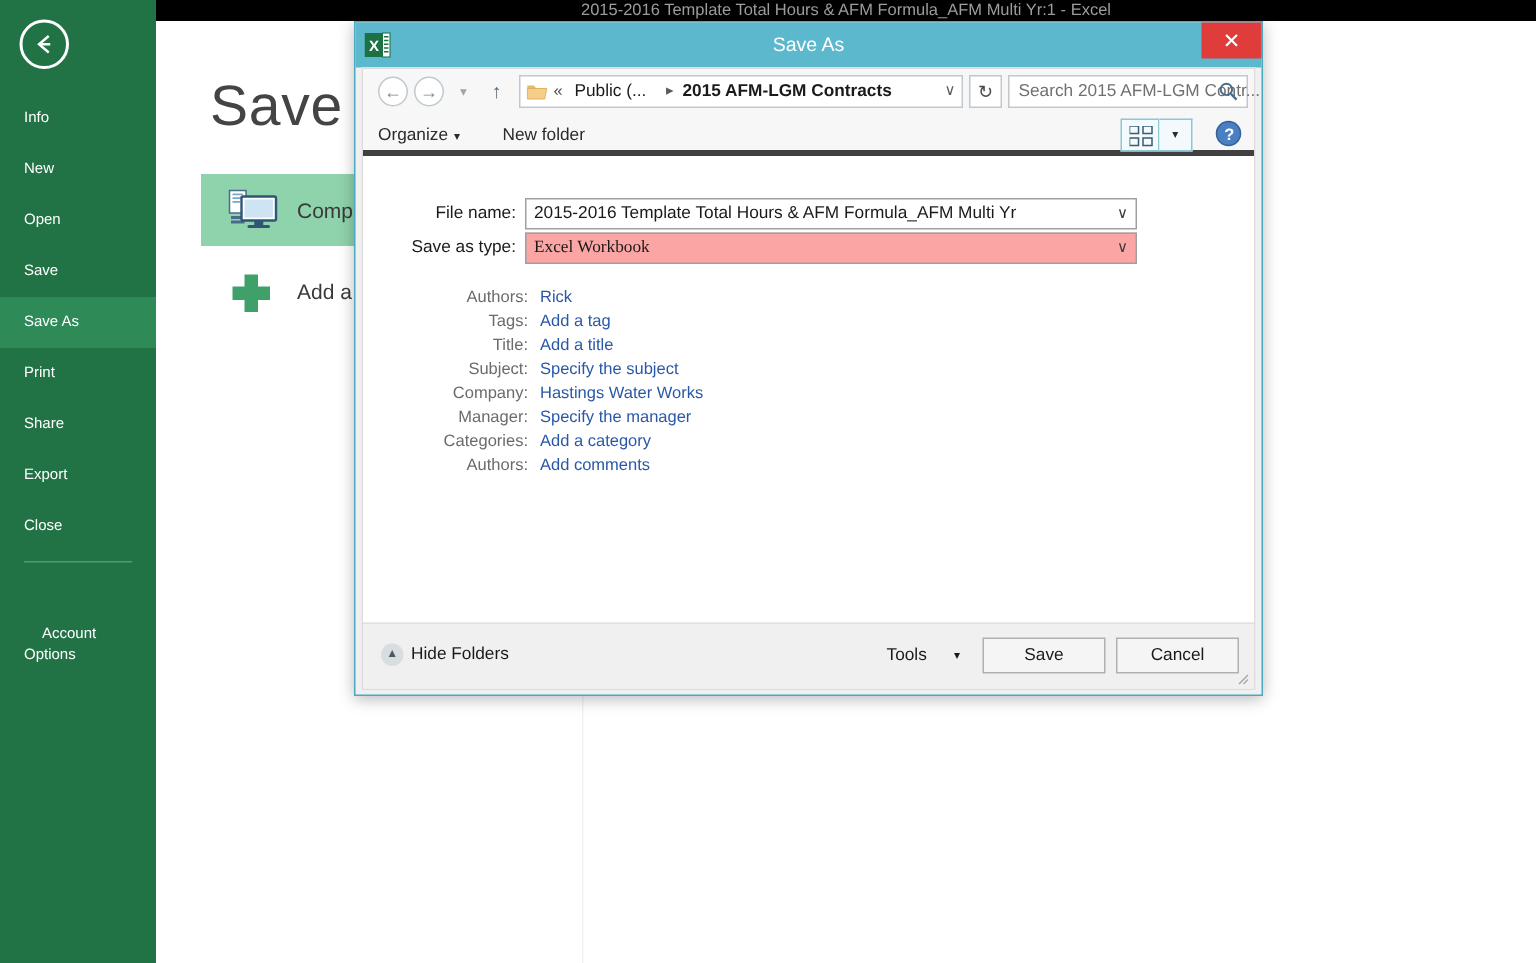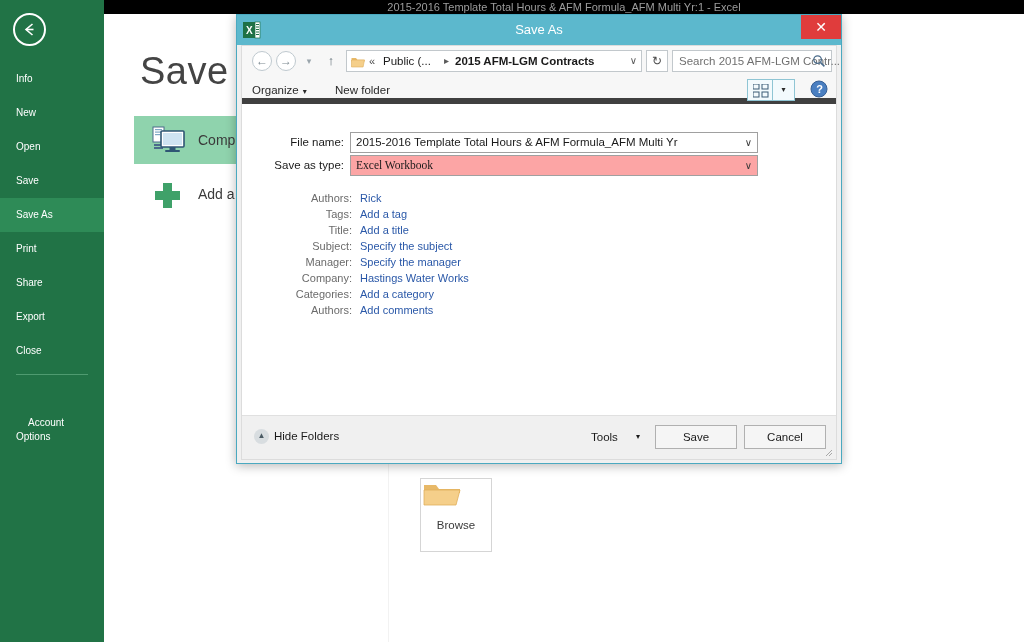--- a/index.html
+++ b/index.html
@@ -188,21 +188,21 @@
     position: absolute; left: 6px; top: 0; line-height: 20px;
     font-size: 11.5px; color: #707070; white-space: nowrap;
   }
   #search-icon {
     position: absolute; right: 5px; top: 3px; width: 14px; height: 14px;
   }
 
   
   #dlg-commandbar {
     position: absolute; left: 0; top: 30px; width: 594px; height: 28px;
-    background: #f7f7f7; border-bottom: 6px solid #404040;
+    background: #f7f7f7; border-bottom: 4px solid #404040;
   }
   #organize-btn {
     position: absolute; left: 10px; top: 4px; height: 20px;
     font-size: 11.5px; color: #2a2a2a; line-height: 20px; cursor: pointer;
     white-space: nowrap;
   }
   #organize-caret { font-size: 8px; margin-left: 4px; color: #2a2a2a; }
   #newfolder-btn {
     position: absolute; left: 93px; top: 4px; height: 20px;
     font-size: 11.5px; color: #2a2a2a; line-height: 20px; cursor: pointer;
@@ -373,30 +373,20 @@
         <svg width="34" height="32" viewBox="0 0 34 32">
           <path d="M11 5 h9 v8 h8 v9 h-8 v8 h-9 v-8 h-8 v-9 h8 z" fill="#3fa169"></path>
         </svg>
       </span>
       <span class="place-label">Add a Place</span>
     </div>
   </div>
 
   <div id="panel-divider"></div>
 
-  <div id="browse-tile">
-    <span class="tile-icon">
-      <svg width="42" height="32" viewBox="0 0 42 32">
-        <path d="M3 6 h12 l3 4 h21 v4 H3 z" fill="#e8b968"></path>
-        <path d="M3 11 h36 l-4 15 H3 z" fill="#f5cf8a"></path>
-        <path d="M3 11 h36 l-4 15 H3 z" fill="none" stroke="#dfae5c" stroke-width="0.8"></path>
-      </svg>
-    </span>
-    <div class="tile-label">Browse</div>
-  </div>
 </div>
 
 <div id="save-dialog">
 
   <div id="dlg-titlebar">
     <span id="dlg-app-icon">
       <svg width="18" height="18" viewBox="0 0 18 18">
         <rect x="0" y="1" width="13" height="16" fill="#1e7145"></rect>
         <text x="3" y="13" font-family="Liberation Sans, sans-serif" font-size="10" fill="#ffffff" font-weight="bold">X</text>
         <rect x="12" y="1" width="5" height="16" fill="#ffffff" stroke="#1e7145" stroke-width="0.7"></rect>
@@ -501,26 +491,26 @@
         </div>
         <div class="prop-row">
           <span class="prop-label">Title:</span>
           <span class="prop-value">Add a title</span>
         </div>
         <div class="prop-row">
           <span class="prop-label">Subject:</span>
           <span class="prop-value">Specify the subject</span>
         </div>
         <div class="prop-row">
+          <span class="prop-label">Company:</span>
+          <span class="prop-value">Hastings Water Works</span>
+        </div>
+        <div class="prop-row">
           <span class="prop-label">Manager:</span>
           <span class="prop-value">Specify the manager</span>
-        </div>
-        <div class="prop-row">
-          <span class="prop-label">Company:</span>
-          <span class="prop-value">Hastings Water Works</span>
         </div>
         <div class="prop-row">
           <span class="prop-label">Categories:</span>
           <span class="prop-value">Add a category</span>
         </div>
         <div class="prop-row">
           <span class="prop-label">Authors:</span>
           <span class="prop-value">Add comments</span>
         </div>
       </div>

